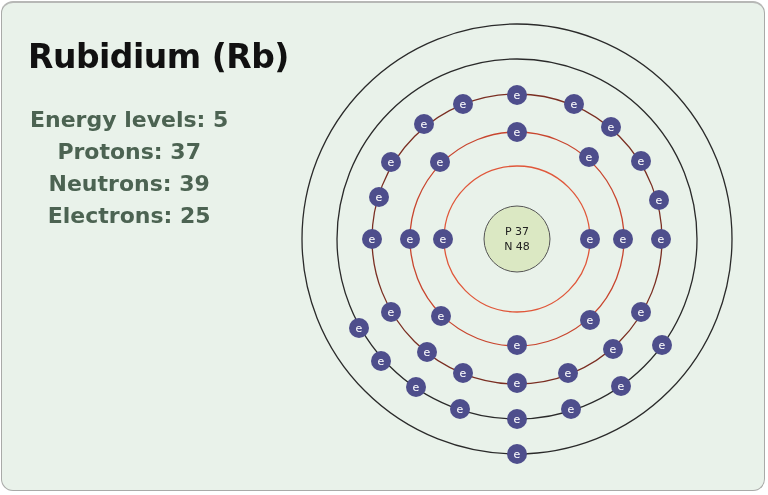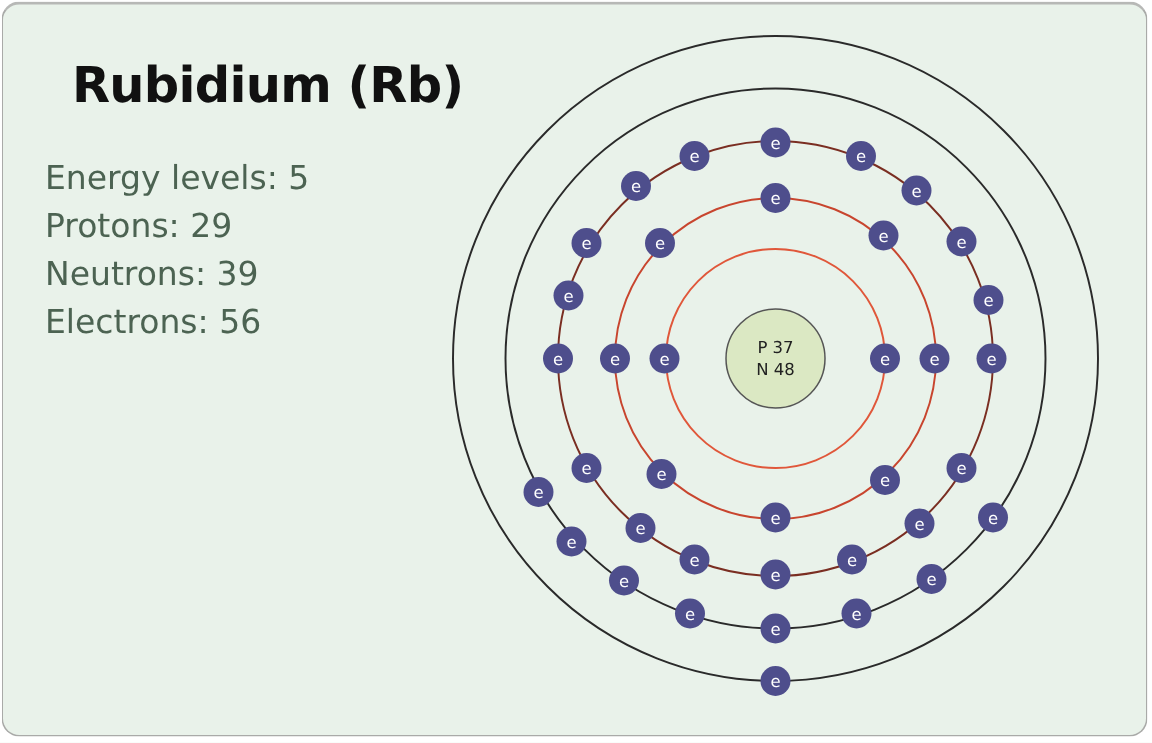--- a/index.html
+++ b/index.html
@@ -1,36 +1,36 @@
 <!DOCTYPE html>
 <html><head>
 <meta charset="utf-8">
 <style>
   html,body{margin:0;padding:0;background:#ffffff;}
   body{width:768px;height:495px;position:relative;overflow:hidden;font-family:"DejaVu Sans","Liberation Sans",sans-serif;}
   .frame{position:absolute;left:1px;top:1px;width:764px;height:490px;background:#e9f2ea;border:1px solid #a9aaa8;border-top:2px solid #b7b8b6;border-radius:12px;box-sizing:border-box;}
-  .title{position:absolute;left:48px;top:37px;font-size:33px;font-weight:bold;color:#111111;letter-spacing:-0.5px;}
-  .info{position:absolute;left:30px;top:104px;font-size:22px;font-weight:normal;color:#4c6352;line-height:32px;}
+  .title{position:absolute;left:28px;top:37px;font-size:33px;font-weight:bold;color:#111111;letter-spacing:-0.5px;}
+  .info{position:absolute;left:30px;top:104px;font-size:22px;font-weight:bold;color:#4c6352;line-height:32px;text-align:center;}
   .info div{white-space:nowrap;}
   svg{position:absolute;left:0;top:0;}
   .etext{font-family:"DejaVu Sans",sans-serif;font-size:11px;fill:#ffffff;}
   .ntext{font-family:"DejaVu Sans",sans-serif;font-size:11px;fill:#222222;}
 </style>
 </head>
 <body>
 
 <div class="frame"></div>
 
 <div class="title">Rubidium (Rb)</div>
 
 <div class="info">
   <div>Energy levels: 5</div>
-  <div>Protons: 29</div>
+  <div>Protons: 37</div>
   <div>Neutrons: 39</div>
-  <div>Electrons: 56</div>
+  <div>Electrons: 25</div>
 </div>
 
 <svg width="768" height="495">
   <g fill="none">
     <circle cx="517" cy="239" r="215" stroke="#2a2a2a" stroke-width="1.3"></circle>
     <circle cx="517" cy="239" r="180" stroke="#2a2a2a" stroke-width="1.3"></circle>
     <circle cx="517" cy="239" r="145" stroke="#7a2e22" stroke-width="1.3"></circle>
     <circle cx="517" cy="239" r="107" stroke="#c8452e" stroke-width="1.3"></circle>
     <circle cx="517" cy="239" r="73" stroke="#e0573a" stroke-width="1.3"></circle>
   </g>

